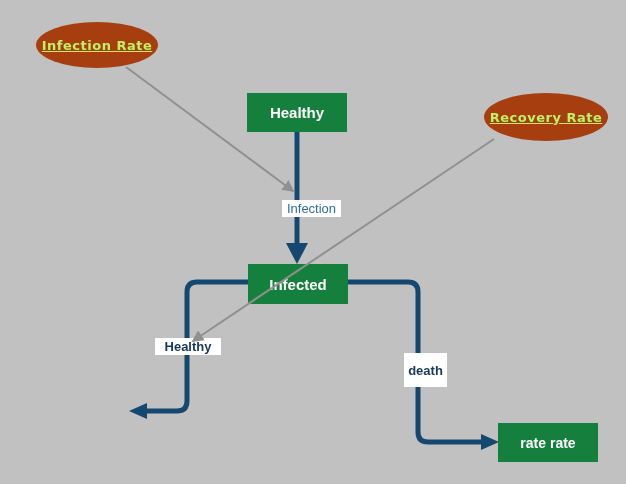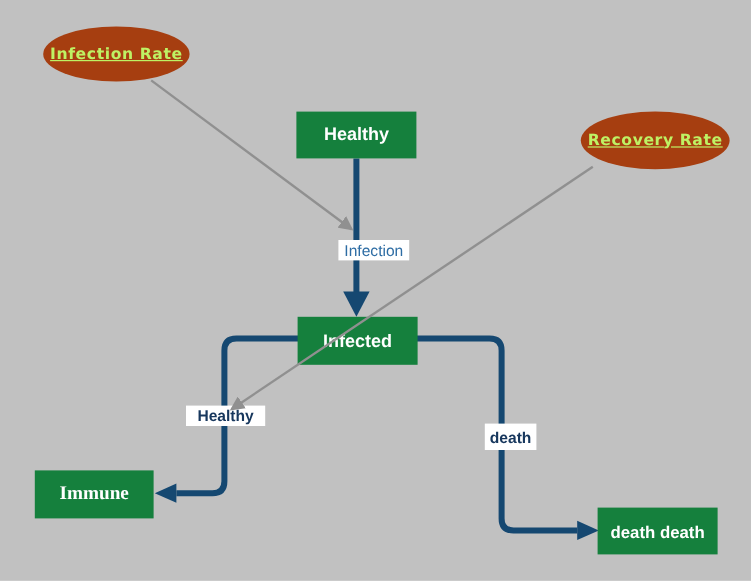--- a/index.html
+++ b/index.html
@@ -52,33 +52,32 @@
     <g>
       <path d="M 346 282 L 408 282 Q 418 282 418 292 L 418 432 Q 418 442 428 442 L 481 442" fill="none" stroke="#154871" stroke-width="5"></path>
       <polygon points="481,434 481,450 499,442" fill="#154871"></polygon>
     </g>
   </svg>
 
   <div class="node stock" style="left:247px;top:93px;width:100px;height:39px;">Healthy</div>
 
   <div class="node stock" style="left:248px;top:264px;width:100px;height:40px;">Infected</div>
 
-  <div class="node immune" style="left:29px;top:392px;width:99px;height:40px;">Immune</div>
 
-  <div class="node death-rate" style="left:498px;top:423px;width:100px;height:39px;">death death</div>
+  <div class="node death-rate" style="left:498px;top:423px;width:100px;height:39px;">rate rate</div>
 
   <div class="rate" style="left:36px;top:22px;width:122px;height:46px;">Infection Rate</div>
 
   <div class="rate" style="left:468px;top:93px;width:124px;height:48px;margin-left:16px;">Recovery Rate</div>
 
   <div class="flow-label plain" style="left:269px;top:200px;width:59px;height:17px;margin-left:13px;">Infection</div>
 
   <div class="flow-label bold" style="left:155px;top:338px;width:66px;height:17px;">Healthy</div>
 
-  <div class="flow-label bold" style="left:404px;top:353px;width:43px;height:22px;">death</div>
+  <div class="flow-label bold" style="left:404px;top:353px;width:43px;height:34px;">death</div>
 
   <svg id="influence-layer" class="layer" width="626" height="484">
     <defs>
       <marker id="gray-arrow" viewBox="0 0 10 10" refX="8.5" refY="5" markerWidth="12" markerHeight="12" markerUnits="userSpaceOnUse" orient="auto">
         <path d="M0,0 L10,5 L0,10 Z" fill="#909090"></path>
       </marker>
     </defs>
     <line x1="126" y1="67" x2="293" y2="191" stroke="#909090" stroke-width="2" marker-end="url(#gray-arrow)"></line>
     <line x1="494" y1="139" x2="193" y2="341" stroke="#909090" stroke-width="2" marker-end="url(#gray-arrow)"></line>
   </svg>

